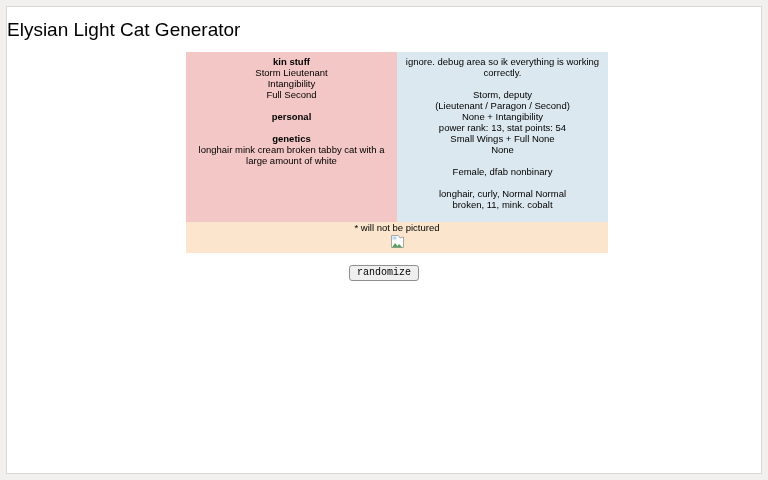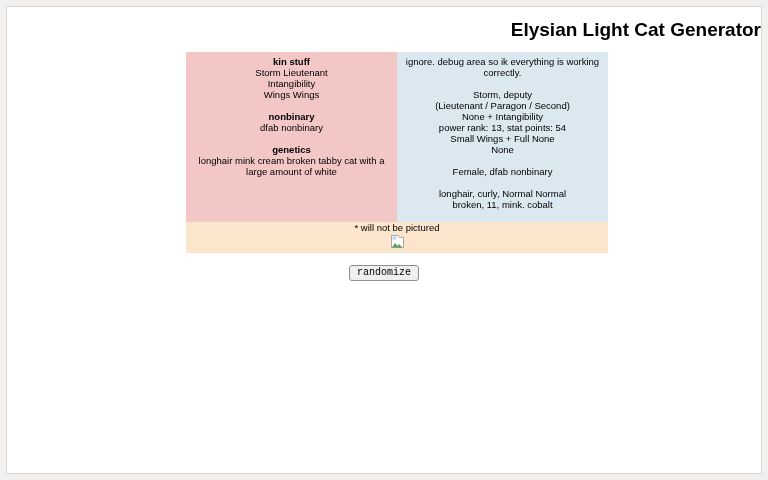--- a/index.html
+++ b/index.html
@@ -16,23 +16,23 @@
     position: absolute;
     left: 6px; top: 6px; right: 6px; bottom: 6px;
     background: var(--page_bg, #ffffff);
     border: 1px solid #d8d6d3;
   }
   .title {
     position: absolute;
     top: 12px; left: 0;
     width: 100%;
     margin: 0;
-    text-align: right;
+    text-align: left;
     font-size: 19px;
-    font-weight: bold;
+    font-weight: normal;
     line-height: 22px;
   }
   .content {
     position: absolute;
     left: 179px;
     top: 45px;
     width: 422px;
   }
   .panels { display: flex; }
   .panel {
@@ -90,24 +90,23 @@
 
   <h1 class="title">Elysian Light Cat Generator</h1>
 
   <div class="content">
     <div class="panels">
 
       <div class="panel panel-pink">
         <div class="line bold">kin stuff</div>
         <div class="line">Storm Lieutenant</div>
         <div class="line">Intangibility</div>
-        <div class="line">Wings Wings</div>
+        <div class="line">Full Second</div>
         <div class="line"></div>
-        <div class="line bold">nonbinary</div>
-        <div class="line">dfab nonbinary</div>
+        <div class="line bold">personal</div>
         <div class="line"></div>
         <div class="line bold">genetics</div>
         <div class="line">longhair mink cream broken tabby cat with a large amount of white</div>
       </div>
 
       <div class="panel panel-blue">
         <div class="line">ignore. debug area so ik everything is working correctly.</div>
         <div class="line"></div>
         <div class="line">Storm, deputy</div>
         <div class="line">(Lieutenant / Paragon / Second)</div>

